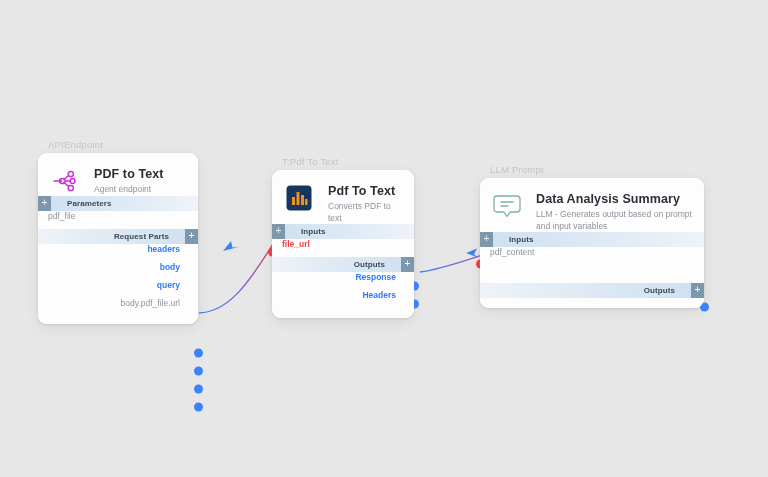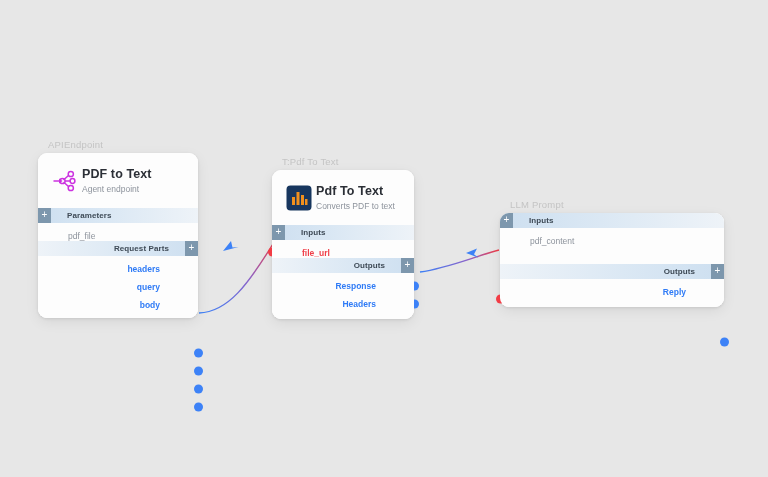--- a/index.html
+++ b/index.html
@@ -68,22 +68,22 @@
     position: relative;
     z-index: 1;
     border-radius: 9px;
     overflow: hidden;
   }
 
   
   .node-header {
     display: flex;
     align-items: flex-start;
-    padding: 13px 12px 12px 12px;
-    gap: 2px;
+    padding: 13px 12px 0 12px;
+    gap: 14px;
   }
   .node-icon {
     flex: 0 0 auto;
     width: 30px;
     height: 30px;
     display: flex;
     align-items: center;
     justify-content: center;
   }
   .node-titles { padding-top: 1px; min-width: 0; }
@@ -134,22 +134,22 @@
     padding: 0 16px;
     letter-spacing: 0.1px;
     white-space: nowrap;
   }
 
   
   .port-row {
     position: relative;
     height: 18px;
     display: flex;
-    align-items: flex-end;
-    padding: 0 28px;
+    align-items: flex-start;
+    padding: 0 8px;
     background: #fdfdfd;
   }
   .port-row.out { justify-content: flex-end; }
   .port-label {
     font-size: 8.5px;
     white-space: nowrap;
   }
   .port-label.plain { color: #8d939c; font-weight: 400; }
   .port-label.blue  { color: #2f7bf6; font-weight: 700; }
   .port-label.red   { color: #f0404a; font-weight: 700; }
@@ -165,21 +165,21 @@
   }
   .dot.blue { background: #3d82f7; right: -4.5px; }
   .dot.red  { background: #f23c45; left: -4.5px; }
 
   .port-row.in .port-label { margin-left: 2px; }
   .port-row.out .port-label { margin-right: 10px; }
 
   
   #node-api    { left: 38px;  top: 139px; }
   #node-pdf    { left: 272px; top: 156px; }
-  #node-llm    { left: 500px; top: 164px; margin-top: 35px; }
+  #node-llm    { left: 480px; top: 164px; }
 
   #node-api .node-card { width: 160px; }
   #node-pdf .node-card { width: 142px; }
   #node-llm .node-card { width: 224px; }
 </style>
 </head>
 <body>
 
 <div id="canvas">
 
@@ -246,24 +246,27 @@
 
         <div class="section-bar right">
           <div class="section-title">Request Parts</div>
           <div class="plus-btn">+</div>
         </div>
 
         <div class="port-row out">
           <span class="port-label blue">headers</span>
         </div>
         <div class="port-row out">
+          <span class="port-label blue">body</span>
+        </div>
+        <div class="port-row out">
           <span class="port-label blue">query</span>
         </div>
         <div class="port-row out">
-          <span class="port-label blue">body</span>
+          <span class="port-label plain">body.pdf_file.url</span>
         </div>
         <div style="height:8px;background:#fdfdfd;"></div>
       </div>
 
       <div class="dot blue" style="top:200px;"></div>
       <div class="dot blue" style="top:218px;"></div>
       <div class="dot blue" style="top:236px;"></div>
       <div class="dot blue" style="top:254px;"></div>
     </div>
   </div>
@@ -316,36 +319,46 @@
       <div class="dot blue" style="top:134px;"></div>
     </div>
   </div>
 
   <div class="node-group" id="node-llm">
     <div class="group-label">LLM Prompt</div>
 
     <div class="node-card">
       <div class="node-inner">
 
+        <div class="node-header">
+          <div class="node-icon">
+            <svg width="30" height="30" viewBox="0 0 30 30">
+              <path d="M5 5 H25 A3 3 0 0 1 28 8 V18 A3 3 0 0 1 25 21 H18 L15 25.5 L12 21 H5 A3 3 0 0 1 2 18 V8 A3 3 0 0 1 5 5 Z" fill="#ffffff" stroke="#7fb0a3" stroke-width="1.3" stroke-linejoin="round"></path>
+              <line x1="9" y1="11" x2="21" y2="11" stroke="#7fb0a3" stroke-width="1.5" stroke-linecap="round"></line>
+              <line x1="9" y1="15" x2="16" y2="15" stroke="#7fb0a3" stroke-width="1.5" stroke-linecap="round"></line>
+            </svg>
+          </div>
+          <div class="node-titles">
+            <div class="node-title">Data Analysis Summary</div>
+            <div class="node-subtitle">LLM - Generates output based on prompt and input variables</div>
+          </div>
+        </div>
 
         <div class="section-bar">
           <div class="plus-btn">+</div>
           <div class="section-title">Inputs</div>
         </div>
         <div class="port-row in">
           <span class="port-label plain">pdf_content</span>
         </div>
         <div style="height:18px;background:#fdfdfd;"></div>
 
         <div class="section-bar right">
           <div class="section-title">Outputs</div>
           <div class="plus-btn">+</div>
-        </div>
-        <div class="port-row out">
-          <span class="port-label blue">Reply</span>
         </div>
         <div style="height:10px;background:#fdfdfd;"></div>
       </div>
 
       <div class="dot red" style="top:86px;"></div>
       <div class="dot blue" style="top:129px;"></div>
     </div>
   </div>
 
 </div>

